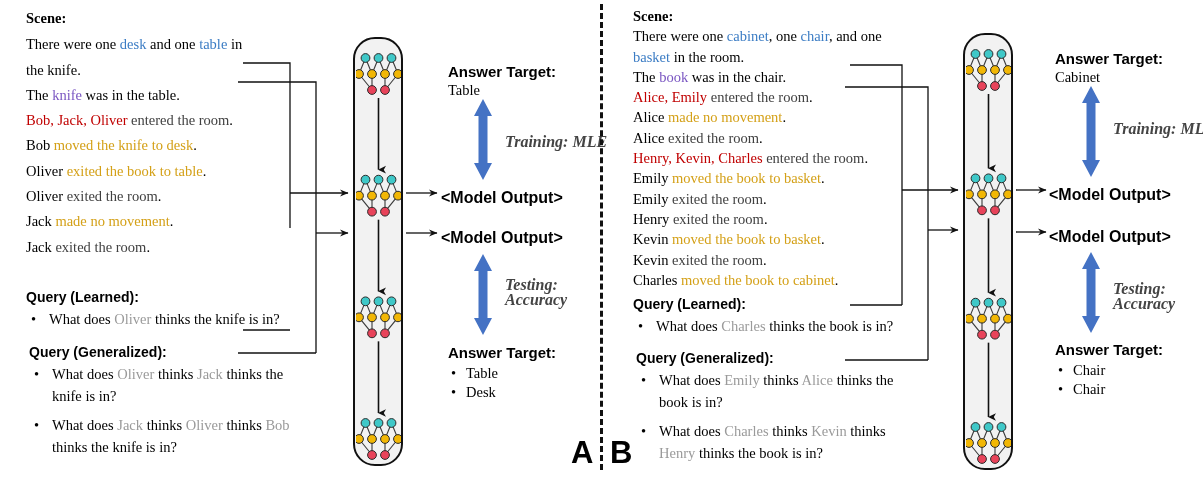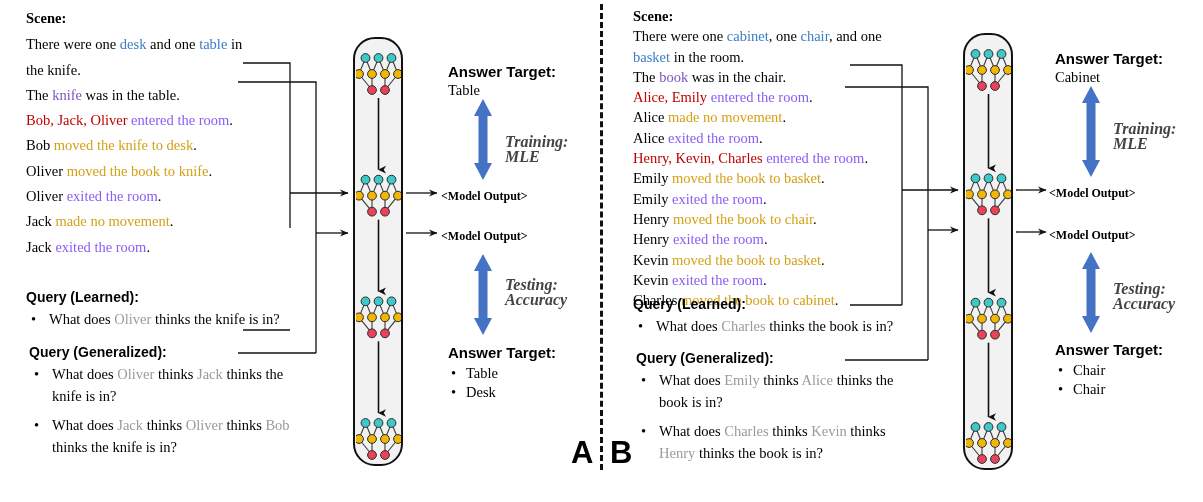--- a/index.html
+++ b/index.html
@@ -12,20 +12,21 @@
     height: 502px;
     position: relative;
     overflow: hidden;
     font-family: "Liberation Serif", serif;
     color: #000000;
   }
   .panel {
     position: absolute;
     top: 0;
     height: 502px;
+    padding-left: 35px;
   }
   #panel-a { left: 0; width: 600px; }
   #panel-b { left: 606px; width: 597px; }
 
   .divider {
     position: absolute;
     left: 600px;
     top: 4px;
     width: 0;
     height: 466px;
@@ -58,21 +59,21 @@
     font-family: "Liberation Serif", serif;
     font-size: 14.5px;
   }
   #scene-a .scene-line { line-height: 25.3px; }
   #scene-b .scene-line { line-height: 20.3px; }
   #scene-a .scene-title { margin-bottom: 1px; }
 
   .c-blue   { color: #3b7cc4; }
   .c-purple { color: #7a56c2; }
   .c-red    { color: #c00000; }
-  .c-green  { color: #8b5cf6; }
+  .c-green  { color: #404040; }
   .c-gold   { color: #d4a017; }
   .c-gray   { color: #9a9a9a; }
   .c-black  { color: #000000; }
 
   
   .query-block { position: absolute; }
   .query-head { margin-bottom: 4px; }
   .q-item {
     display: flex;
     font-family: "Liberation Serif", serif;
@@ -119,23 +120,23 @@
   .ans-list {
     position: absolute;
     font-family: "Liberation Serif", serif;
     font-size: 14.5px;
     line-height: 19px;
   }
   .ans-list .li { display: flex; }
   .ans-list .li .b { width: 15px; flex: 0 0 15px; }
   .model-out {
     position: absolute;
-    font-family: Liberation Serif, serif;
+    font-family: Liberation Sans, sans-serif;
     font-weight: bold;
-    font-size: 12px;
+    font-size: 16px;
     white-space: nowrap;
   }
   .phase-label {
     position: absolute;
     font-family: Liberation Serif, serif;
     font-weight: bold;
     font-style: italic;
     font-size: 16px;
     color: #444;
     line-height: 15px;
@@ -155,21 +156,21 @@
 <div class="panel" id="panel-a">
 
   <div class="scene-block" id="scene-a">
     <div class="scene-line scene-title sec-head">Scene:</div>
     <div>
         <div class="scene-line"><span class="c-black">There were one </span><span class="c-blue">desk</span><span class="c-black"> and one </span><span class="c-blue">table</span><span class="c-black"> in</span></div>
         <div class="scene-line"><span class="c-black">the knife.</span></div>
         <div class="scene-line"><span class="c-black">The </span><span class="c-purple">knife</span><span class="c-black"> was in the table.</span></div>
         <div class="scene-line"><span class="c-red">Bob, Jack, Oliver</span><span class="c-black"> </span><span class="c-green">entered the room</span><span class="c-black">.</span></div>
         <div class="scene-line"><span class="c-black">Bob </span><span class="c-gold">moved the knife to desk</span><span class="c-black">.</span></div>
-        <div class="scene-line"><span class="c-black">Oliver </span><span class="c-gold">moved the book to knife</span><span class="c-black">.</span></div>
+        <div class="scene-line"><span class="c-black">Oliver </span><span class="c-gold">exited the book to table</span><span class="c-black">.</span></div>
         <div class="scene-line"><span class="c-black">Oliver </span><span class="c-green">exited the room</span><span class="c-black">.</span></div>
         <div class="scene-line"><span class="c-black">Jack </span><span class="c-gold">made no movement</span><span class="c-black">.</span></div>
         <div class="scene-line"><span class="c-black">Jack </span><span class="c-green">exited the room</span><span class="c-black">.</span></div>
       </div>
   </div>
 
   <div class="query-block" id="qlearn-a">
     <div class="sec-head query-head">Query (Learned):</div>
     <div>
         <div class="q-item">
@@ -311,21 +312,20 @@
     <div>
         <div class="scene-line"><span class="c-black">There were one </span><span class="c-blue">cabinet</span><span class="c-black">, one </span><span class="c-blue">chair</span><span class="c-black">, and one</span></div>
         <div class="scene-line"><span class="c-blue">basket</span><span class="c-black"> in the room.</span></div>
         <div class="scene-line"><span class="c-black">The </span><span class="c-purple">book</span><span class="c-black"> was in the chair.</span></div>
         <div class="scene-line"><span class="c-red">Alice, Emily</span><span class="c-black"> </span><span class="c-green">entered the room</span><span class="c-black">.</span></div>
         <div class="scene-line"><span class="c-black">Alice </span><span class="c-gold">made no movement</span><span class="c-black">.</span></div>
         <div class="scene-line"><span class="c-black">Alice </span><span class="c-green">exited the room</span><span class="c-black">.</span></div>
         <div class="scene-line"><span class="c-red">Henry, Kevin, Charles</span><span class="c-black"> </span><span class="c-green">entered the room</span><span class="c-black">.</span></div>
         <div class="scene-line"><span class="c-black">Emily </span><span class="c-gold">moved the book to basket</span><span class="c-black">.</span></div>
         <div class="scene-line"><span class="c-black">Emily </span><span class="c-green">exited the room</span><span class="c-black">.</span></div>
-        <div class="scene-line"><span class="c-black">Henry </span><span class="c-gold">moved the book to chair</span><span class="c-black">.</span></div>
         <div class="scene-line"><span class="c-black">Henry </span><span class="c-green">exited the room</span><span class="c-black">.</span></div>
         <div class="scene-line"><span class="c-black">Kevin </span><span class="c-gold">moved the book to basket</span><span class="c-black">.</span></div>
         <div class="scene-line"><span class="c-black">Kevin </span><span class="c-green">exited the room</span><span class="c-black">.</span></div>
         <div class="scene-line"><span class="c-black">Charles </span><span class="c-gold">moved the book to cabinet</span><span class="c-black">.</span></div>
       </div>
   </div>
 
   <div class="query-block" id="qlearn-b" style="left:27px;">
     <div class="sec-head query-head">Query (Learned):</div>
     <div>

